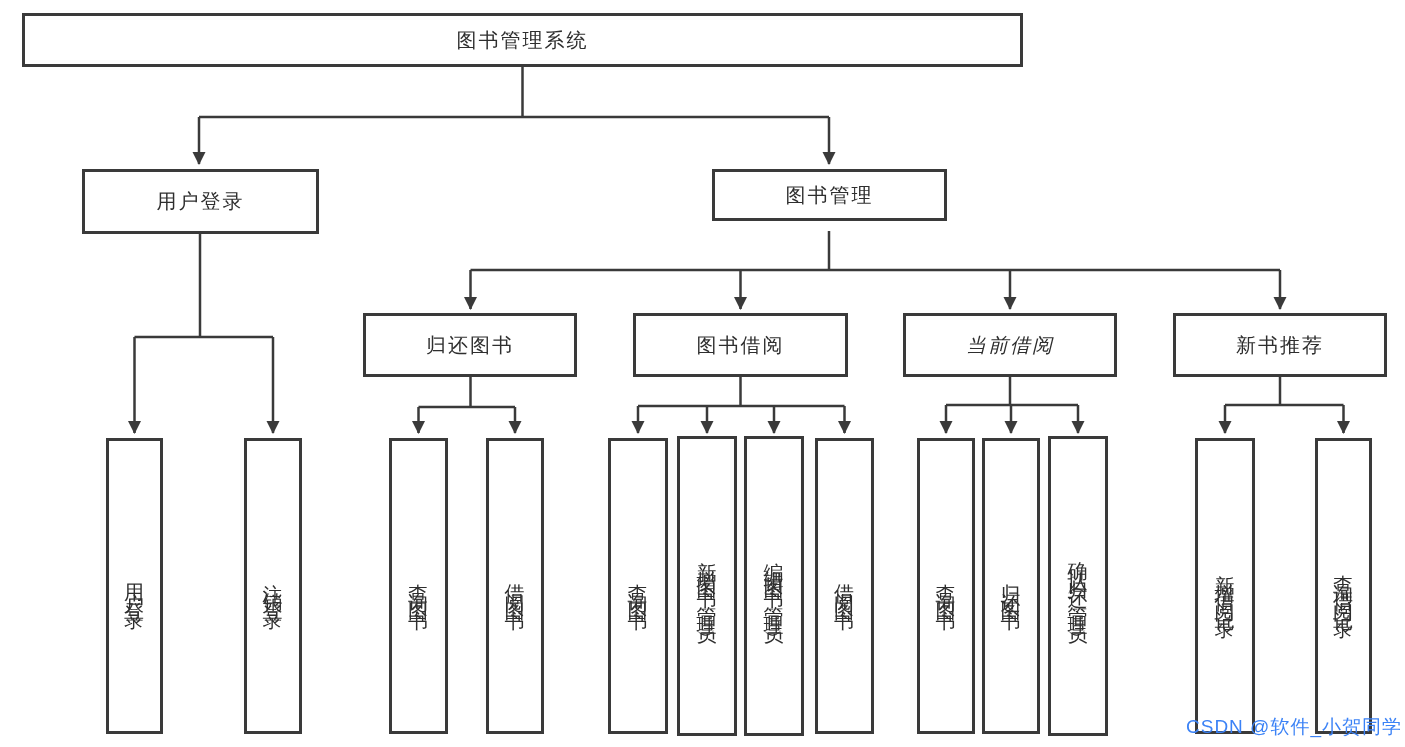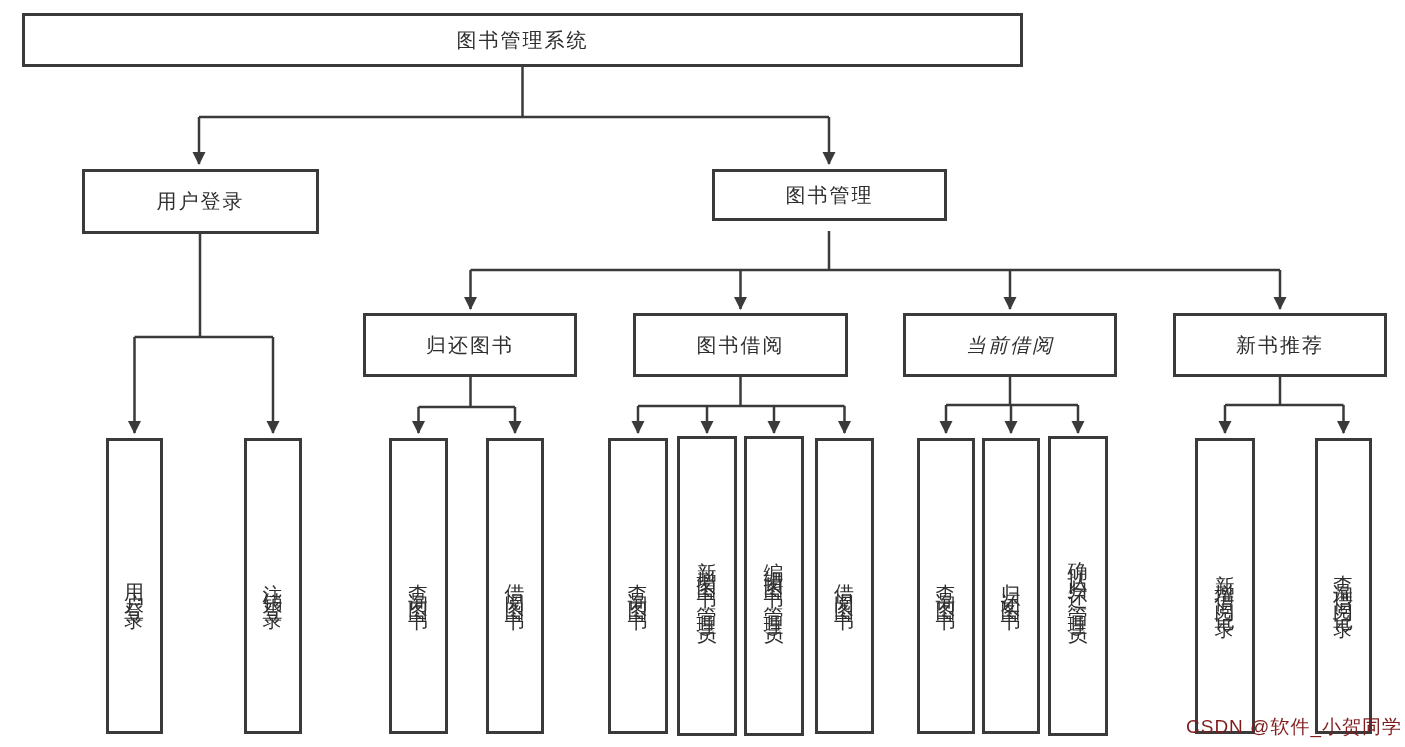--- a/index.html
+++ b/index.html
@@ -39,21 +39,21 @@
     letter-spacing: 9px;
     line-height: 1;
     white-space: nowrap;
   }
   .watermark {
     position: absolute;
     left: 1186px;
     top: 714px;
     font-size: 19px;
     letter-spacing: 1px;
-    color: #7f1d1d;
+    color: #3b82f6;
     z-index: 3;
     white-space: nowrap;
   }
 </style>
 </head>
 <body>
 
 <div class="stage">
 
   <svg class="connectors" viewBox="0 0 1405 747" xmlns="http://www.w3.org/2000/svg">

